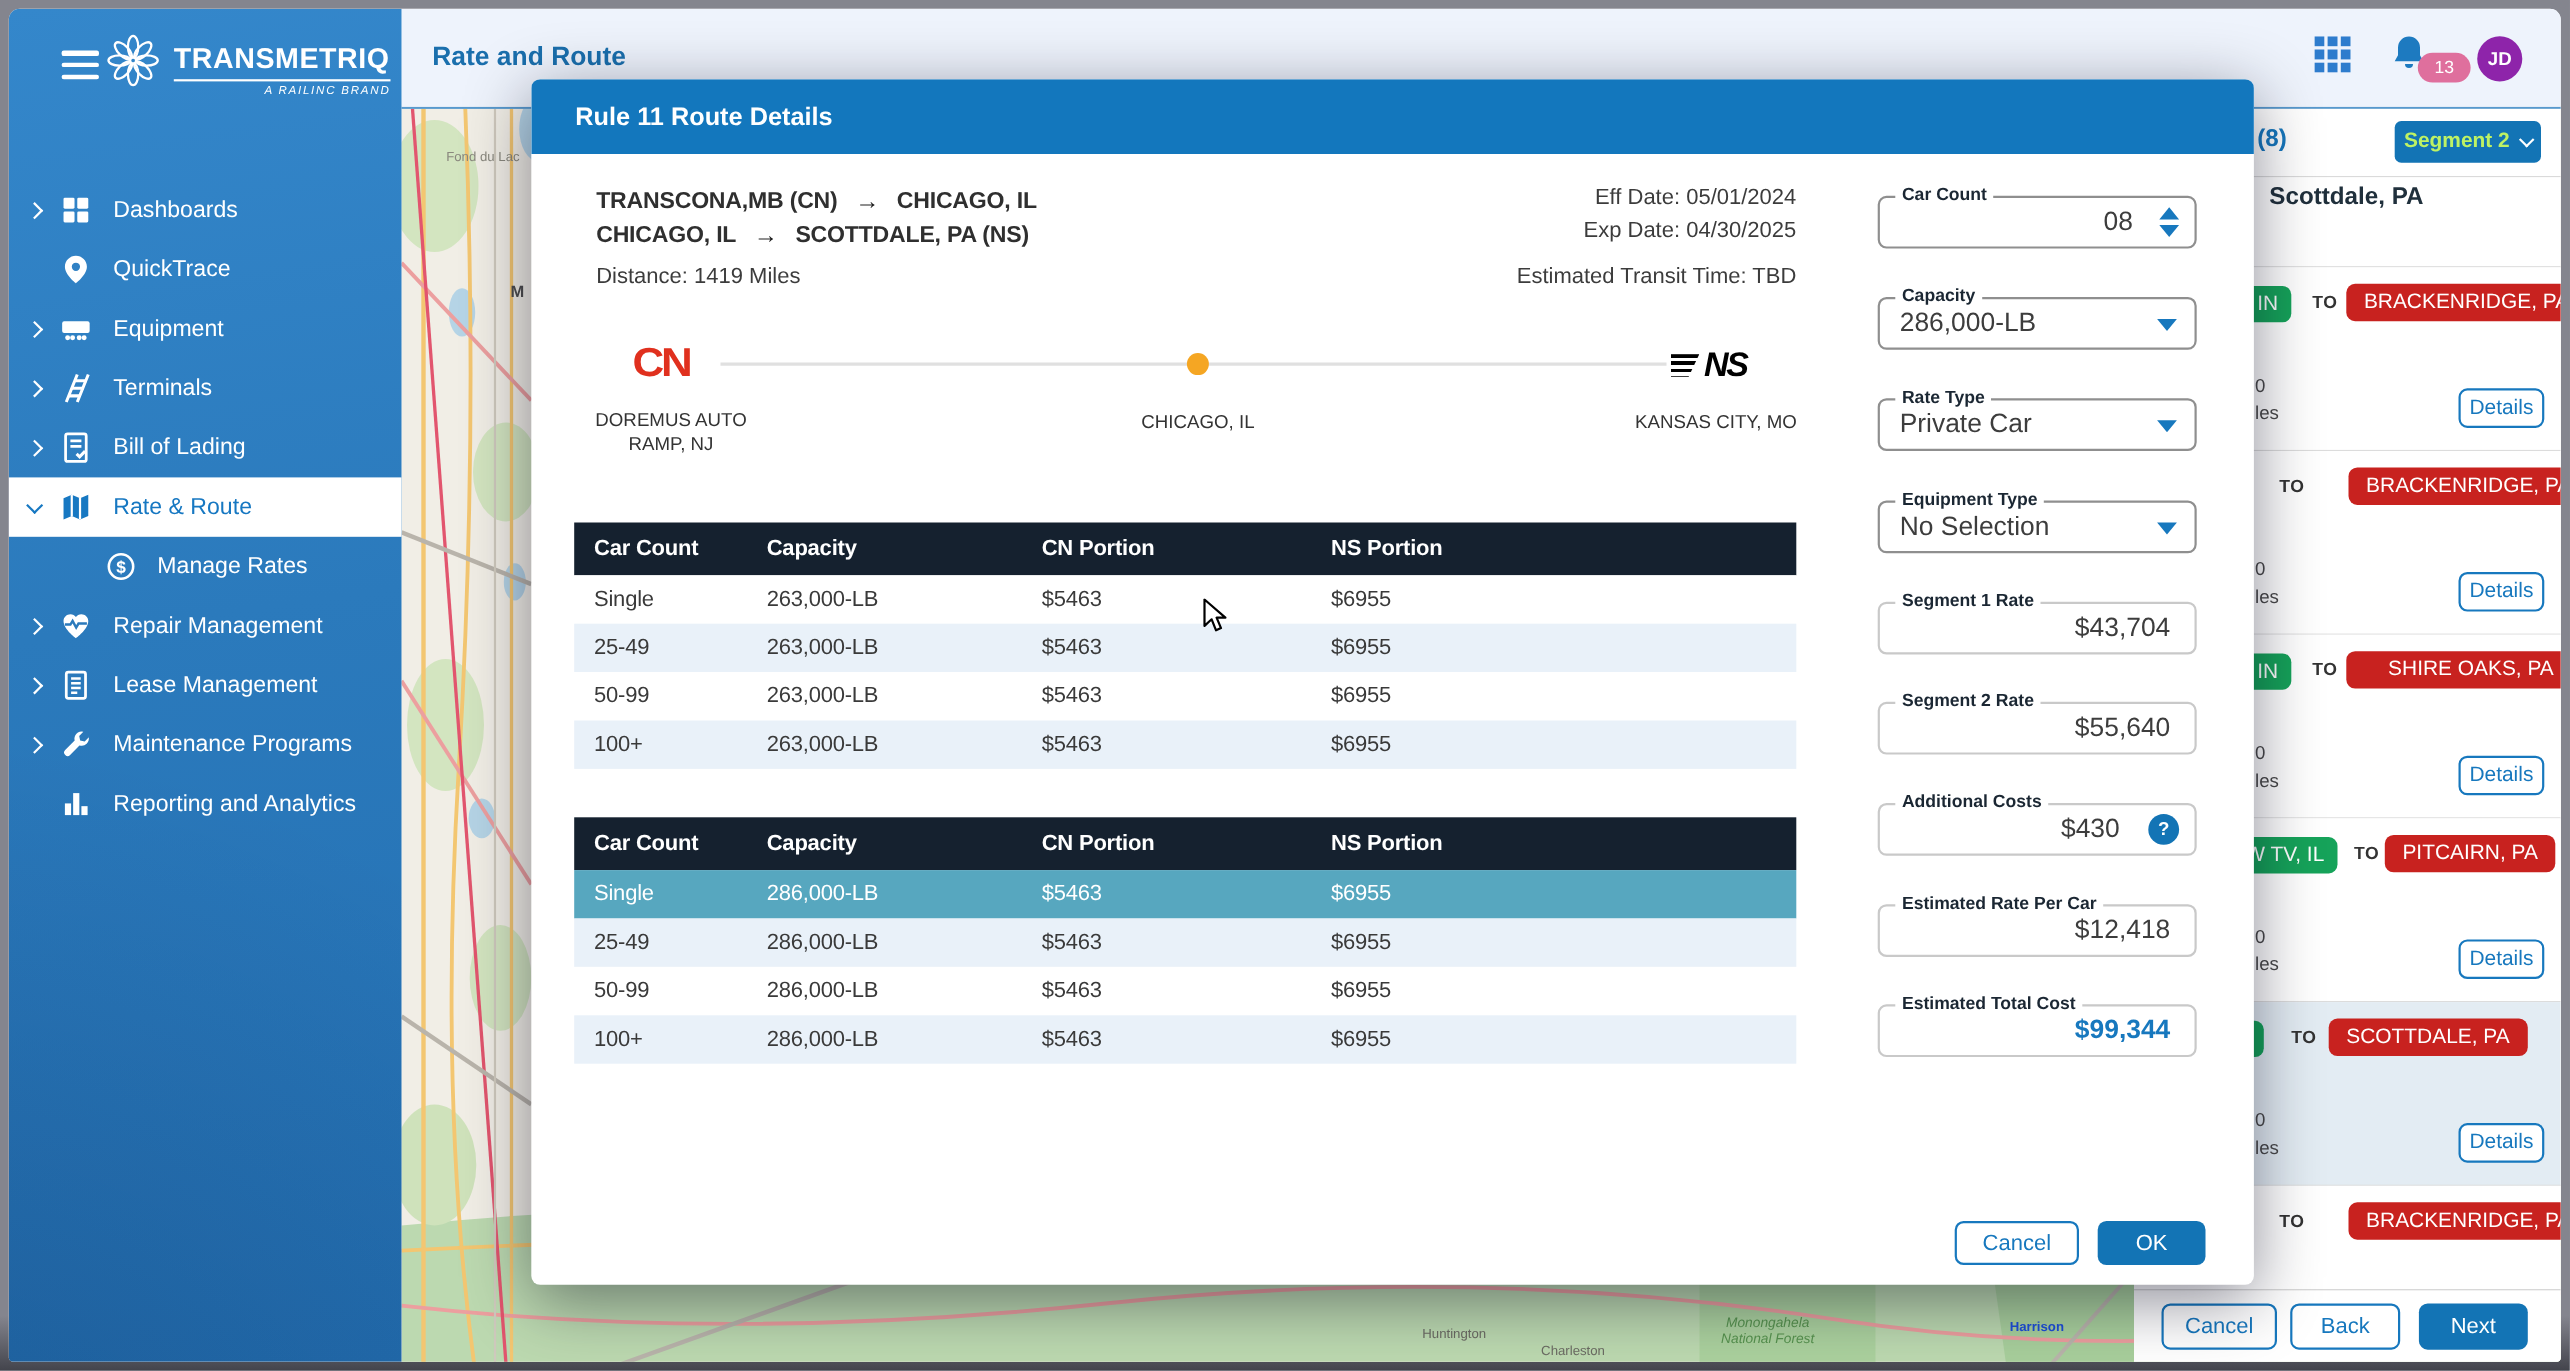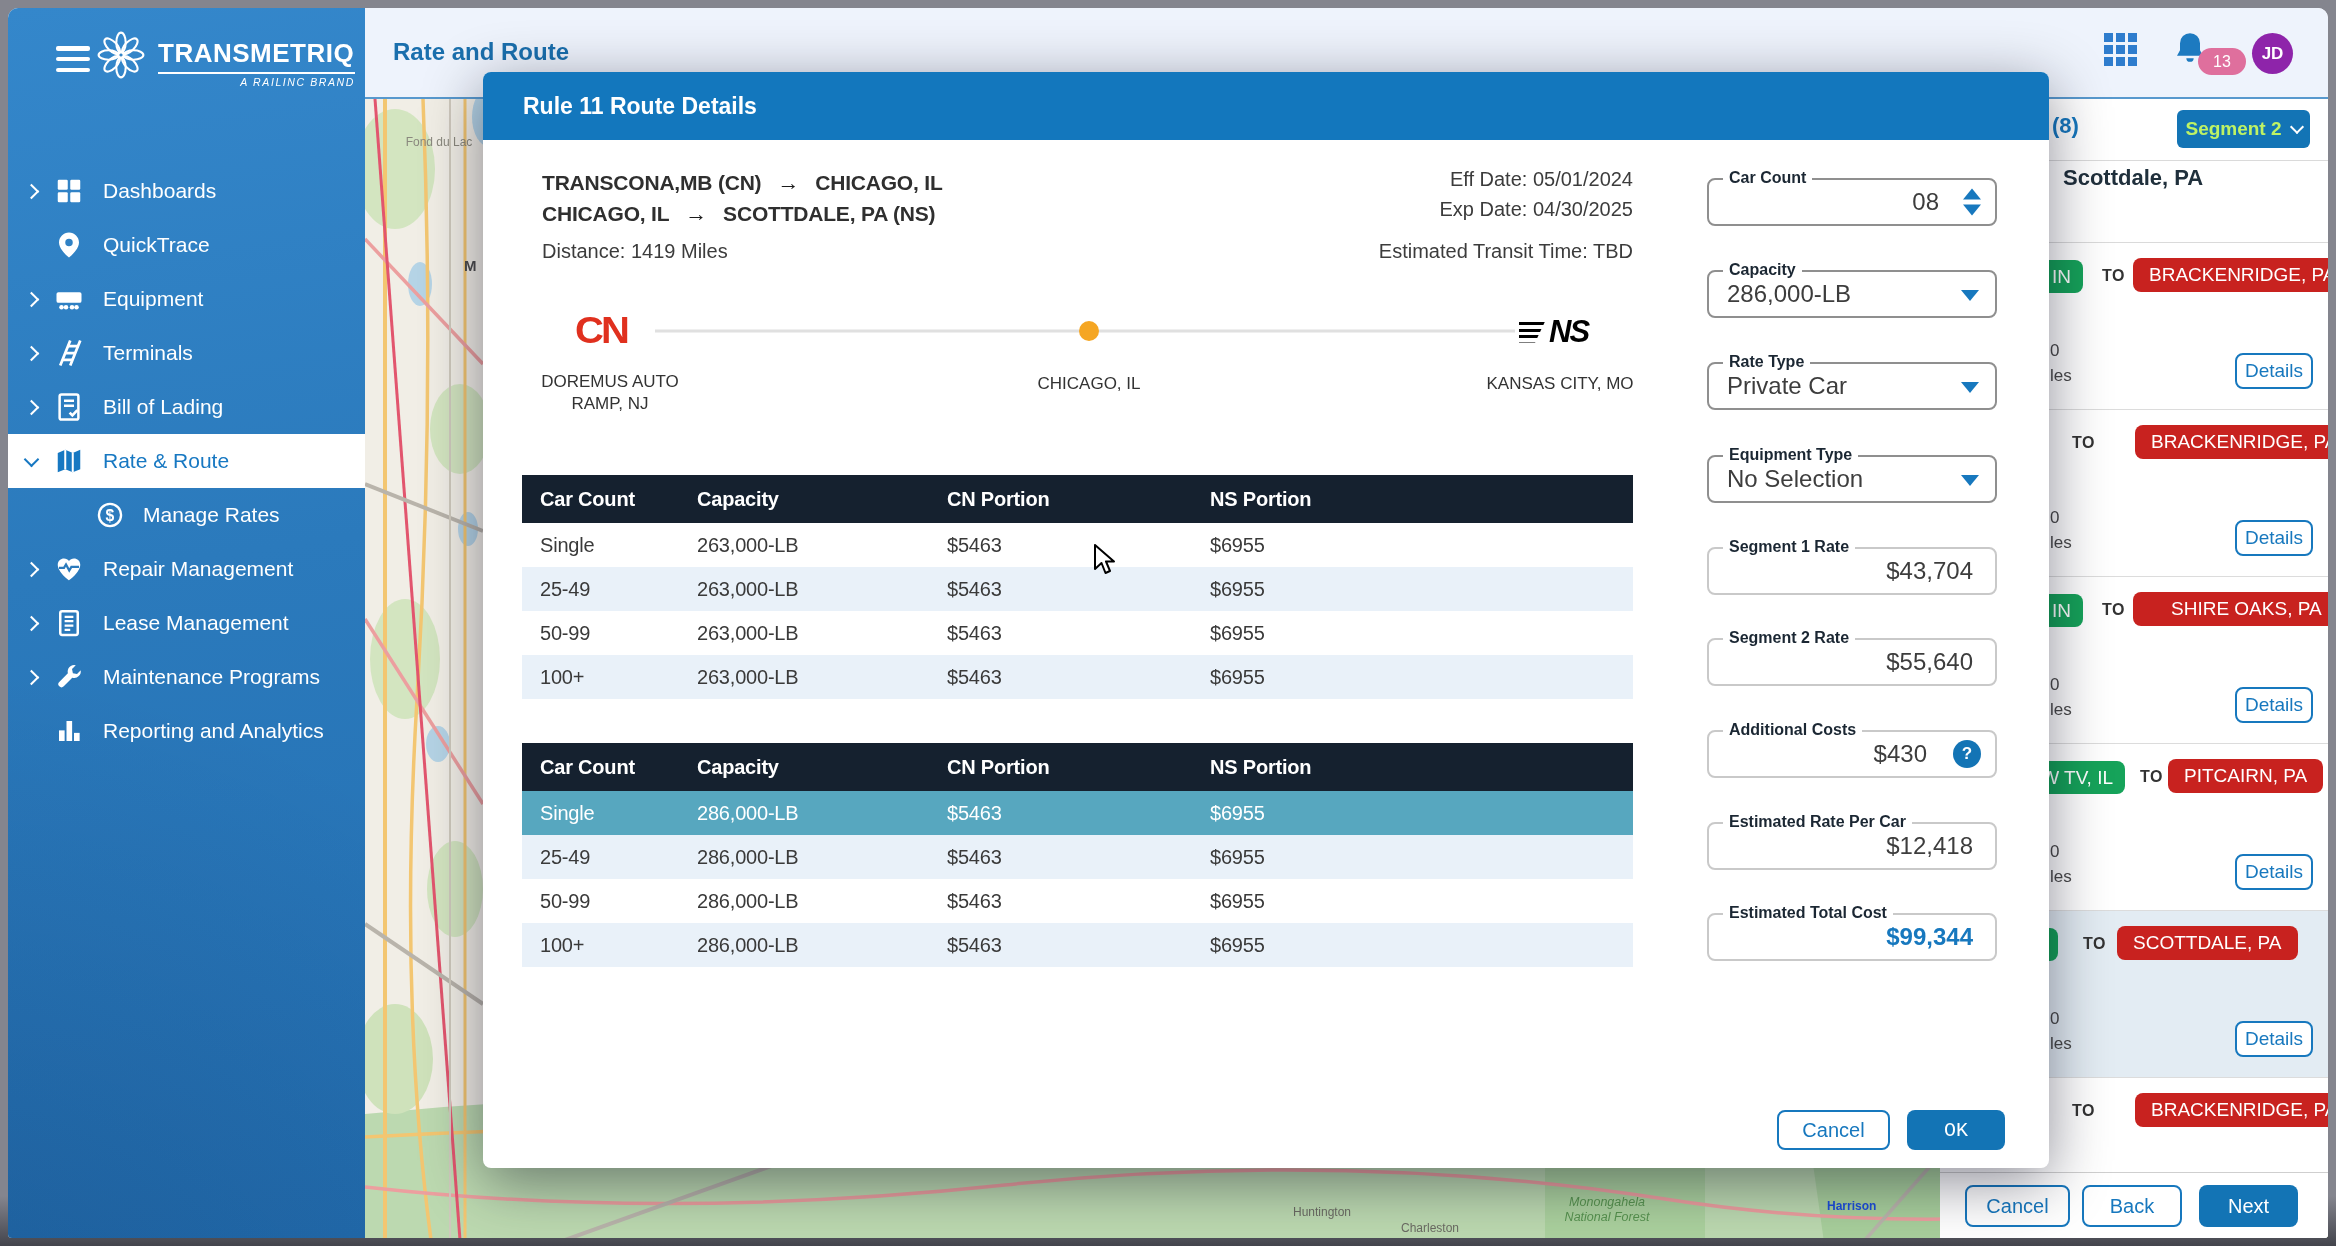--- a/index.html
+++ b/index.html
@@ -131,21 +131,21 @@
   .v-help{right:68px;text-align:right;}
   .t-money_total .f-value{color:#1778be;font-weight:bold;}
   .caret{position:absolute;right:16px;top:50%;margin-top:-4px;width:0;height:0;
     border-left:9px solid transparent;border-right:9px solid transparent;border-top:11px solid #1778be;}
   .stepper{position:absolute;right:14px;top:50%;transform:translateY(-50%);display:flex;flex-direction:column;gap:5px;cursor:pointer;}
   .arr-up{width:0;height:0;border-left:9px solid transparent;border-right:9px solid transparent;border-bottom:11px solid #1778be;}
   .arr-down{width:0;height:0;border-left:9px solid transparent;border-right:9px solid transparent;border-top:11px solid #1778be;}
   .help{position:absolute;right:14px;top:50%;transform:translateY(-50%);width:28px;height:28px;border-radius:50%;background:#1374b5;
     color:#fff;font-size:17px;font-weight:bold;display:flex;align-items:center;justify-content:center;cursor:pointer;}
   .m-cancel{position:absolute;left:1294px;top:1038px;width:113px;height:40px;}
-  .m-ok{position:absolute;left:1424px;top:1038px;width:98px;height:40px;font-family:Liberation Mono, monospace;}
+  .m-ok{position:absolute;left:1424px;top:1038px;width:98px;height:40px;}
 
   .cursor{position:absolute;left:1085px;top:536px;z-index:100;pointer-events:none;}
 </style>
 </head>
 <body>
 
 <div class="frame">
 <div class="window">
 
   <header class="topbar">

